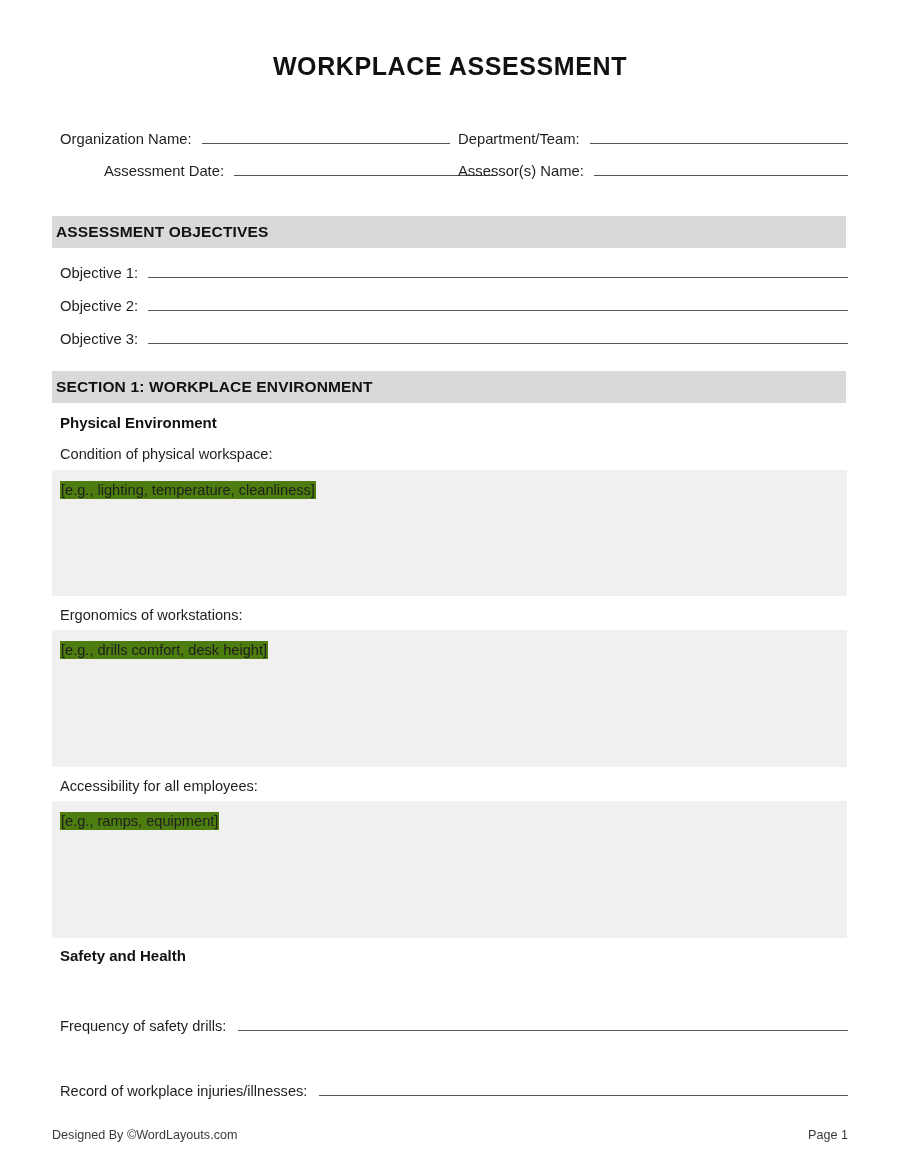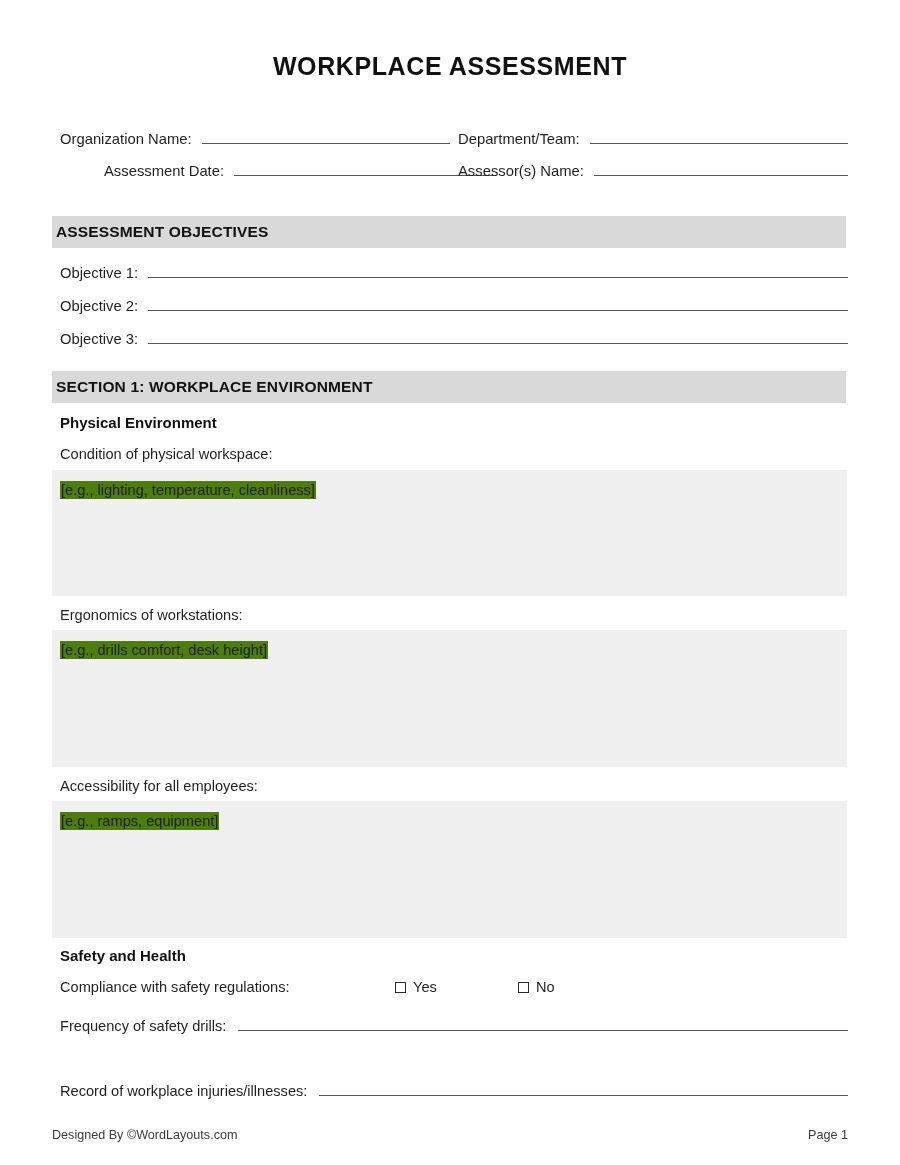--- a/index.html
+++ b/index.html
@@ -240,31 +240,20 @@
     <span class="placeholder">[e.g., drills comfort, desk height]</span>
   </div>
 
   <div class="q-label" style="top:778px;">Accessibility for all employees:</div>
   <div class="answer-box" style="top:801px; height:137px;">
     <span class="placeholder">[e.g., ramps, equipment]</span>
   </div>
 
   <div class="sub-head" style="top:947px;">Safety and Health</div>
 
-  <div class="check-row" style="top:979px;">
-    <span class="ck-label">Compliance with safety regulations:</span>
-    <span class="ck-opt" style="left:335px;">
-      <span class="ck-box"></span>
-      <span>Yes</span>
-    </span>
-    <span class="ck-opt" style="left:458px;">
-      <span class="ck-box"></span>
-      <span>No</span>
-    </span>
-  </div>
 
   <div class="rule-row" style="top:1016px;">
     <span class="rr-label">Frequency of safety drills:</span>
     <span class="rr-rule"></span>
   </div>
 
 
   <div class="rule-row" style="top:1081px;">
     <span class="rr-label">Record of workplace injuries/illnesses:</span>
     <span class="rr-rule"></span>

